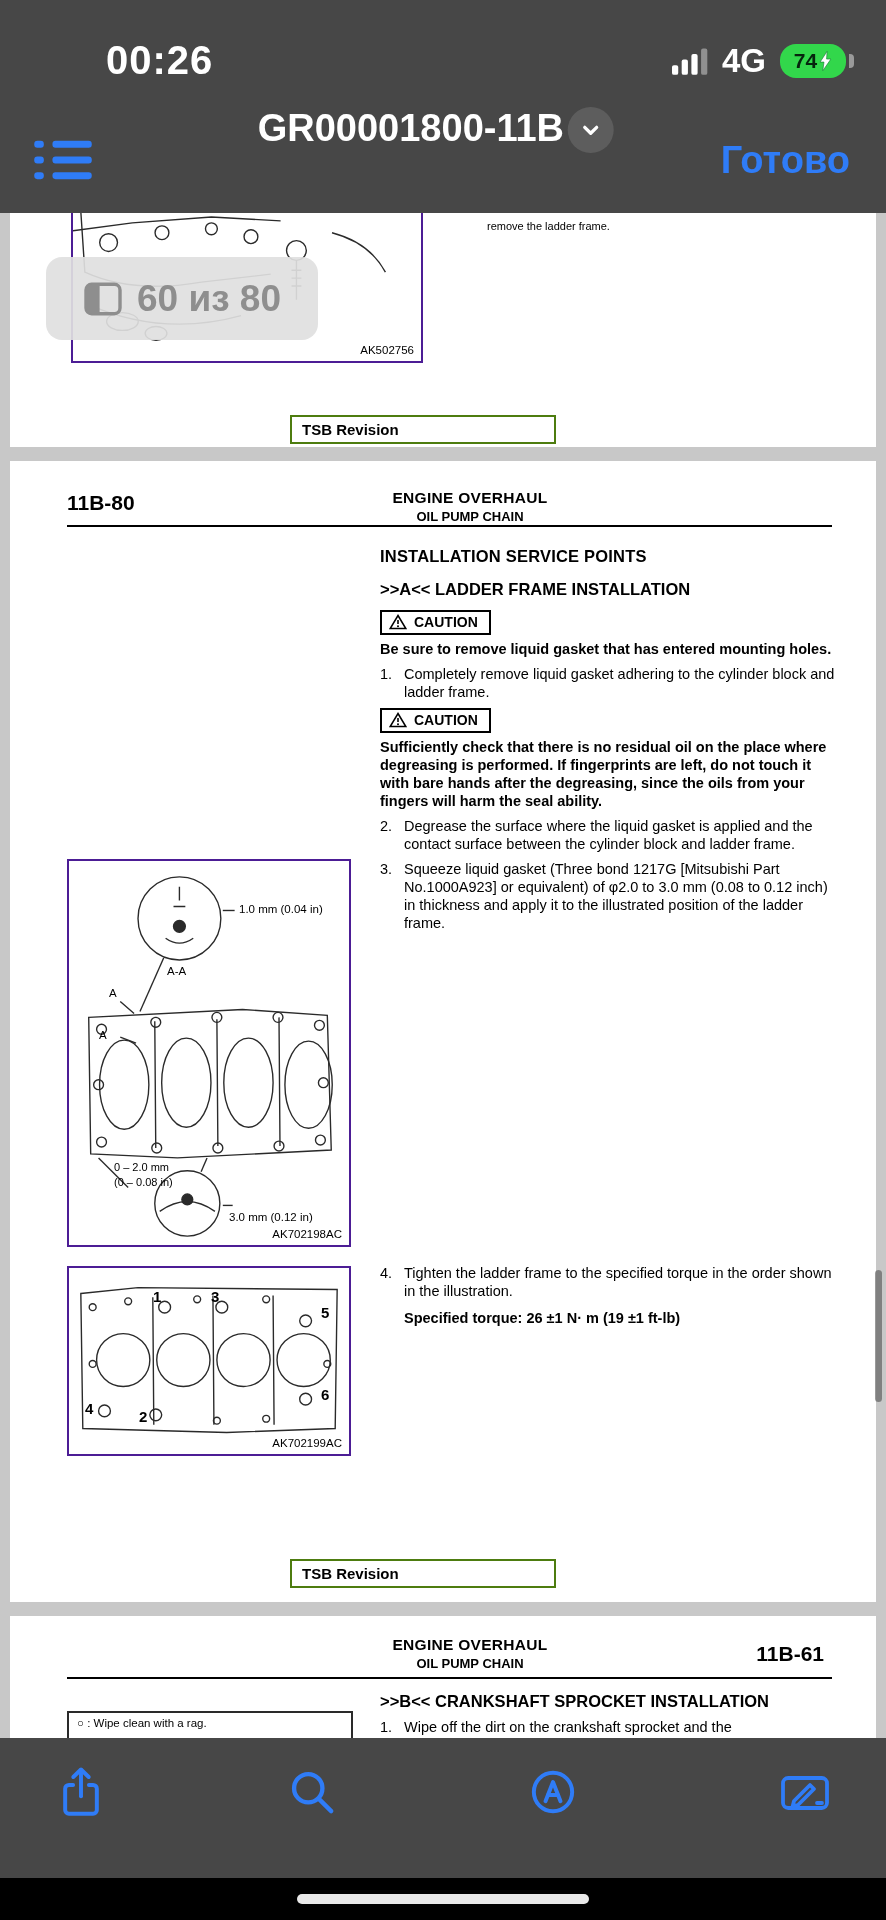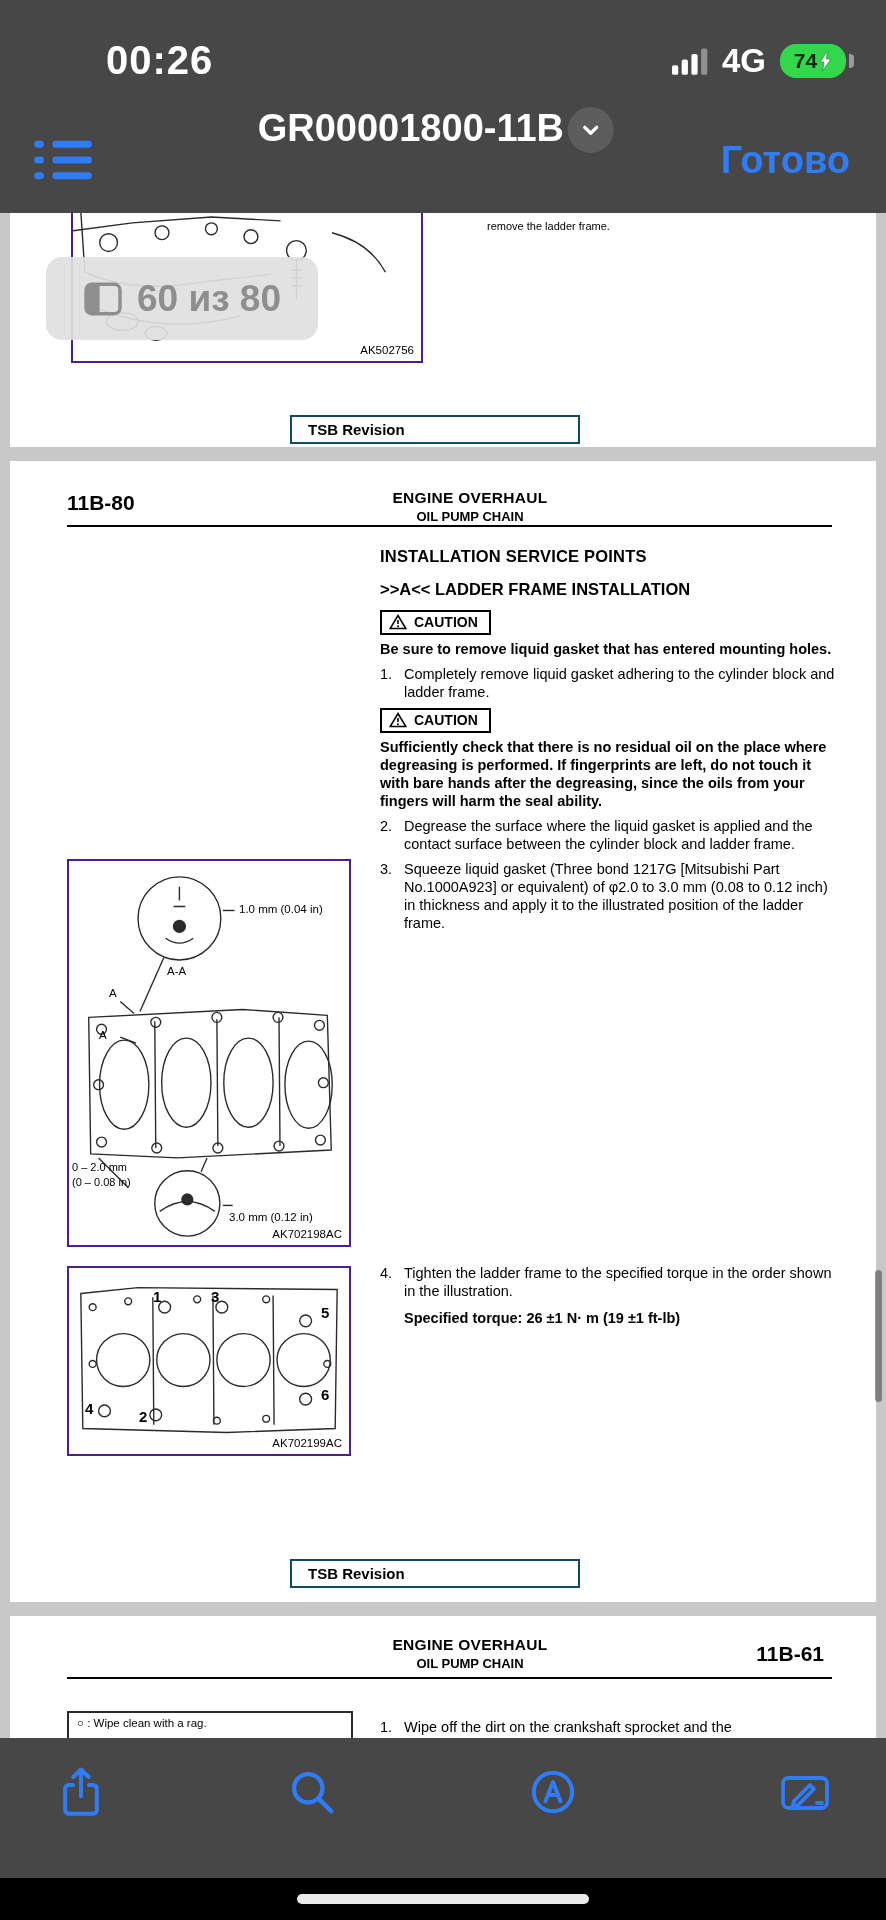--- a/index.html
+++ b/index.html
@@ -42,30 +42,30 @@
   .sec-title { font-size:16.5px; font-weight:700; margin-bottom:14px; letter-spacing:.2px; }
   .sub-title { font-size:16.5px; font-weight:700; margin-bottom:4px; }
   .caution-chip { display:inline-flex; align-items:center; gap:7px; border:2px solid #000; padding:2px 11px 3px 7px; font-weight:700; font-size:14px; margin:7px 0 5px; }
   .bold-text { font-weight:700; font-size:14.5px; line-height:18px; }
   .step { display:flex; font-size:14.5px; line-height:18px; margin-top:7px; }
   .step-num { width:24px; flex:none; }
   .step-body { flex:1; }
   .torque { font-weight:700; font-size:14.5px; margin:10px 0 0 24px; }
   .abs { position:absolute; }
 
-  .tsb { position:absolute; left:280px; width:290px; height:29px; border:2px solid #0c4a6e; display:flex; align-items:center; padding-left:16px; font-size:15px; font-weight:700; background:#fff; }
+  .tsb { position:absolute; left:280px; width:266px; height:29px; border:2px solid #4d7c0f; display:flex; align-items:center; padding-left:10px; font-size:15px; font-weight:700; background:#fff; }
 
   .fig { position:absolute; border:2px solid #4c1d95; background:#fff; }
   .fig > svg { position:absolute; inset:0; width:100%; height:100%; }
   .fig1 { left:57px; top:398px; width:284px; height:388px; }
   .fig2 { left:57px; top:805px; width:284px; height:190px; }
   .prev-fig { left:61px; top:0; width:352px; height:150px; border-top:none; }
   .fig-code { position:absolute; right:7px; bottom:5px; font-size:11.5px; }
   .flbl { position:absolute; font-size:11.5px; white-space:nowrap; }
-  .flbl.sm { font-size:11px; }
+  .flbl.sm { font-size:11px;margin-left:42px; }
   .bolt-num { position:absolute; font-size:15px; font-weight:700; }
 
   .frag-text { position:absolute; left:477px; top:7px; font-size:11px; }
   .note-box { position:absolute; left:57px; top:95px; width:286px; height:60px; border:2px solid #2a2a2a; font-size:11.5px; padding:4px 8px; background:#fff; }
 
   .page-badge { position:absolute; left:46px; top:44px; width:272px; height:83px; border-radius:16px; background:rgba(224,224,224,.92); display:flex; align-items:center; justify-content:center; gap:14px; z-index:10; color:#8e8e8e; font-size:37px; font-weight:700; cursor:pointer; }
   .scroll-thumb { position:absolute; right:4px; top:1057px; width:7px; height:132px; border-radius:4px; background:rgba(70,70,70,.55); }
 
   
   .toolbar { position:absolute; top:1738px; left:0; width:886px; height:140px; background:#474747; z-index:40; }
@@ -289,20 +289,21 @@
       </div>
     </section>
 
     <section class="page page-next">
       <div class="pg-header" style="top:20px">
         <div class="ph-t">ENGINE OVERHAUL</div>
         <div class="ph-s">OIL PUMP CHAIN</div>
       </div>
       <div class="pg-num pg-num-right">11B-61</div>
       <div class="rule" style="top:61px"></div>
+      <div class="sub-title abs" style="left:370px;top:76px;width:480px">&gt;&gt;B&lt;&lt; CRANKSHAFT SPROCKET INSTALLATION</div>
       <div class="step abs" style="left:370px;top:102px;width:470px;margin-top:0">
         <span class="step-num">1.</span>
         <span class="step-body">Wipe off the dirt on the crankshaft sprocket and the</span>
       </div>
       <div class="note-box">○ : Wipe clean with a rag.</div>
     </section>
 
     <div class="page-badge">
       <svg width="40" height="34" viewBox="0 0 34 30">
         <rect x="2" y="2" width="30" height="26" rx="5" fill="none" stroke="#8e8e8e" stroke-width="3"></rect>

